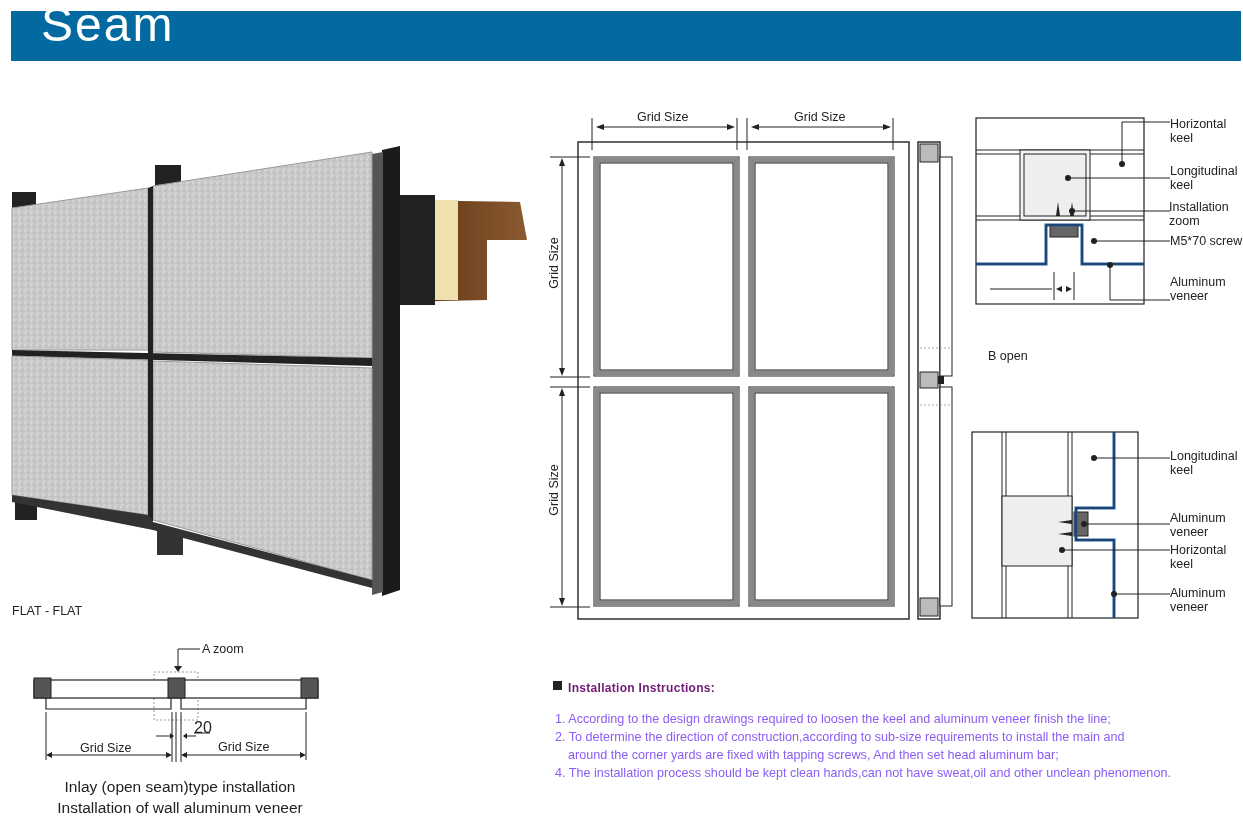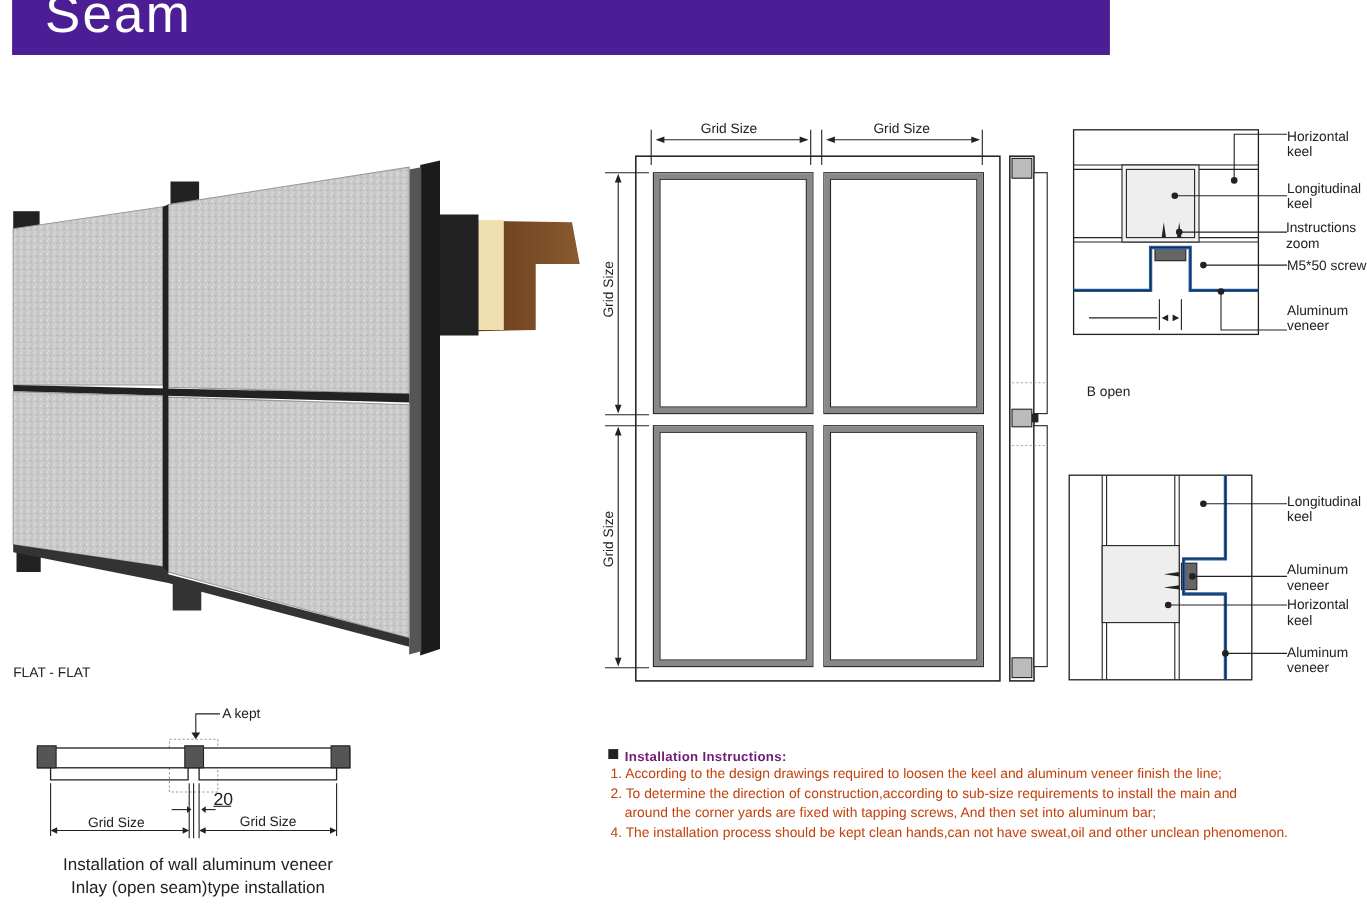--- a/index.html
+++ b/index.html
@@ -1,24 +1,24 @@
 <!DOCTYPE html>
 <html><head>
 <meta charset="utf-8">
 <style>
   html, body { margin:0; padding:0; background:#ffffff; }
   body { width:1243px; height:824px; position:relative; overflow:hidden; font-family:"Liberation Sans", sans-serif; color:#222; }
-  .header { position:absolute; left:11px; top:0; width:998px; height:50px; background:#4c1d95; overflow:hidden; }
+  .header { position:absolute; left:11px; top:11px; width:1230px; height:50px; background:#0369a1; overflow:hidden; }
   .header-title { position:absolute; left:30px; top:-14px; font-size:48px; color:#fff; letter-spacing:2px; font-family:"Liberation Sans", sans-serif; }
   .abs { position:absolute; }
   .lbl { position:absolute; font-size:12.5px; color:#222; line-height:14px; white-space:nowrap; }
   .caption { position:absolute; font-size:15.5px; color:#222; text-align:center; line-height:21px; }
   .instr-title { position:absolute; left:553px; top:681px; font-size:12px; font-weight:bold; color:#701a75; letter-spacing:0.3px; }
   .instr-title .sq { display:inline-block; width:9px; height:9px; background:#222; margin-right:6px; vertical-align:2px; }
-  .instr-list { position:absolute; left:555px; top:694px; font-size:12.6px; color:#c2410c; line-height:18px; }
+  .instr-list { position:absolute; left:555px; top:710px; font-size:12.6px; color:#8b5cf6; line-height:18px; }
   .instr-list div { white-space:nowrap; }
 </style>
 </head>
 <body>
 
 <div class="header">
   <div class="header-title">Seam</div>
 </div>
 
 <svg class="abs" style="left:0;top:140px" width="530" height="460">
@@ -93,27 +93,27 @@
 
   <line x1="16" y1="72" x2="16" y2="120" stroke="#222"></line>
   <line x1="276" y1="72" x2="276" y2="120" stroke="#222"></line>
   <line x1="18" y1="115" x2="140" y2="115" stroke="#222"></line>
   <polygon points="16,115 22,112 22,118" fill="#222"></polygon>
   <polygon points="142,115 136,112 136,118" fill="#222"></polygon>
   <line x1="153" y1="115" x2="274" y2="115" stroke="#222"></line>
   <polygon points="151,115 157,112 157,118" fill="#222"></polygon>
   <polygon points="276,115 270,112 270,118" fill="#222"></polygon>
 </svg>
-<div class="lbl" style="left:202px;top:642px">A kept</div>
+<div class="lbl" style="left:202px;top:642px">A zoom</div>
 <div class="lbl" style="left:194px;top:721px;font-size:16px">20</div>
 <div class="lbl" style="left:80px;top:741px">Grid Size</div>
 <div class="lbl" style="left:218px;top:740px">Grid Size</div>
 <div class="caption" style="left:30px;top:776px;width:300px">
+  <div>Inlay (open seam)type installation</div>
   <div>Installation of wall aluminum veneer</div>
-  <div>Inlay (open seam)type installation</div>
 </div>
 
 <svg class="abs" style="left:540px;top:100px" width="420" height="530">
 
   <line x1="52" y1="18" x2="52" y2="50" stroke="#222"></line>
   <line x1="197" y1="18" x2="197" y2="50" stroke="#222"></line>
   <line x1="207" y1="18" x2="207" y2="50" stroke="#222"></line>
   <line x1="353" y1="18" x2="353" y2="50" stroke="#222"></line>
   <line x1="58" y1="27" x2="193" y2="27" stroke="#222"></line>
   <polygon points="56,27 64,24 64,30" fill="#222"></polygon>
@@ -209,25 +209,25 @@
 <div>
   <div class="lbl" style="left:1170px;top:117px">
       <div>Horizontal</div>
       <div>keel</div>
     </div>
   <div class="lbl" style="left:1170px;top:164px">
       <div>Longitudinal</div>
       <div>keel</div>
     </div>
   <div class="lbl" style="left:1169px;top:200px">
-      <div>Instructions</div>
+      <div>Installation</div>
       <div>zoom</div>
     </div>
   <div class="lbl" style="left:1170px;top:234px">
-      <div>M5*50 screw</div>
+      <div>M5*70 screw</div>
     </div>
   <div class="lbl" style="left:1170px;top:275px">
       <div>Aluminum</div>
       <div>veneer</div>
     </div>
 </div>
 
 <svg class="abs" style="left:966px;top:428px" width="204" height="196">
   <rect x="6" y="4" width="166" height="186" fill="#fff" stroke="#222" stroke-width="1.2"></rect>
   <line x1="36" y1="4" x2="36" y2="190" stroke="#222"></line>
@@ -268,15 +268,15 @@
   <div class="lbl" style="left:1170px;top:586px">
       <div>Aluminum</div>
       <div>veneer</div>
     </div>
 </div>
 
 <div class="instr-title"><span class="sq"></span><span>Installation Instructions:</span></div>
 <div class="instr-list">
   <div>1. According to the design drawings required to loosen the keel and aluminum veneer finish the line;</div>
   <div>2. To determine the direction of construction,according to sub-size requirements to install the main and</div>
-  <div style="padding-left:13px">around the corner yards are fixed with tapping screws, And then set into aluminum bar;</div>
+  <div style="padding-left:13px">around the corner yards are fixed with tapping screws, And then set head aluminum bar;</div>
   <div>4. The installation process should be kept clean hands,can not have sweat,oil and other unclean phenomenon.</div>
 </div>
 
 </body></html>

